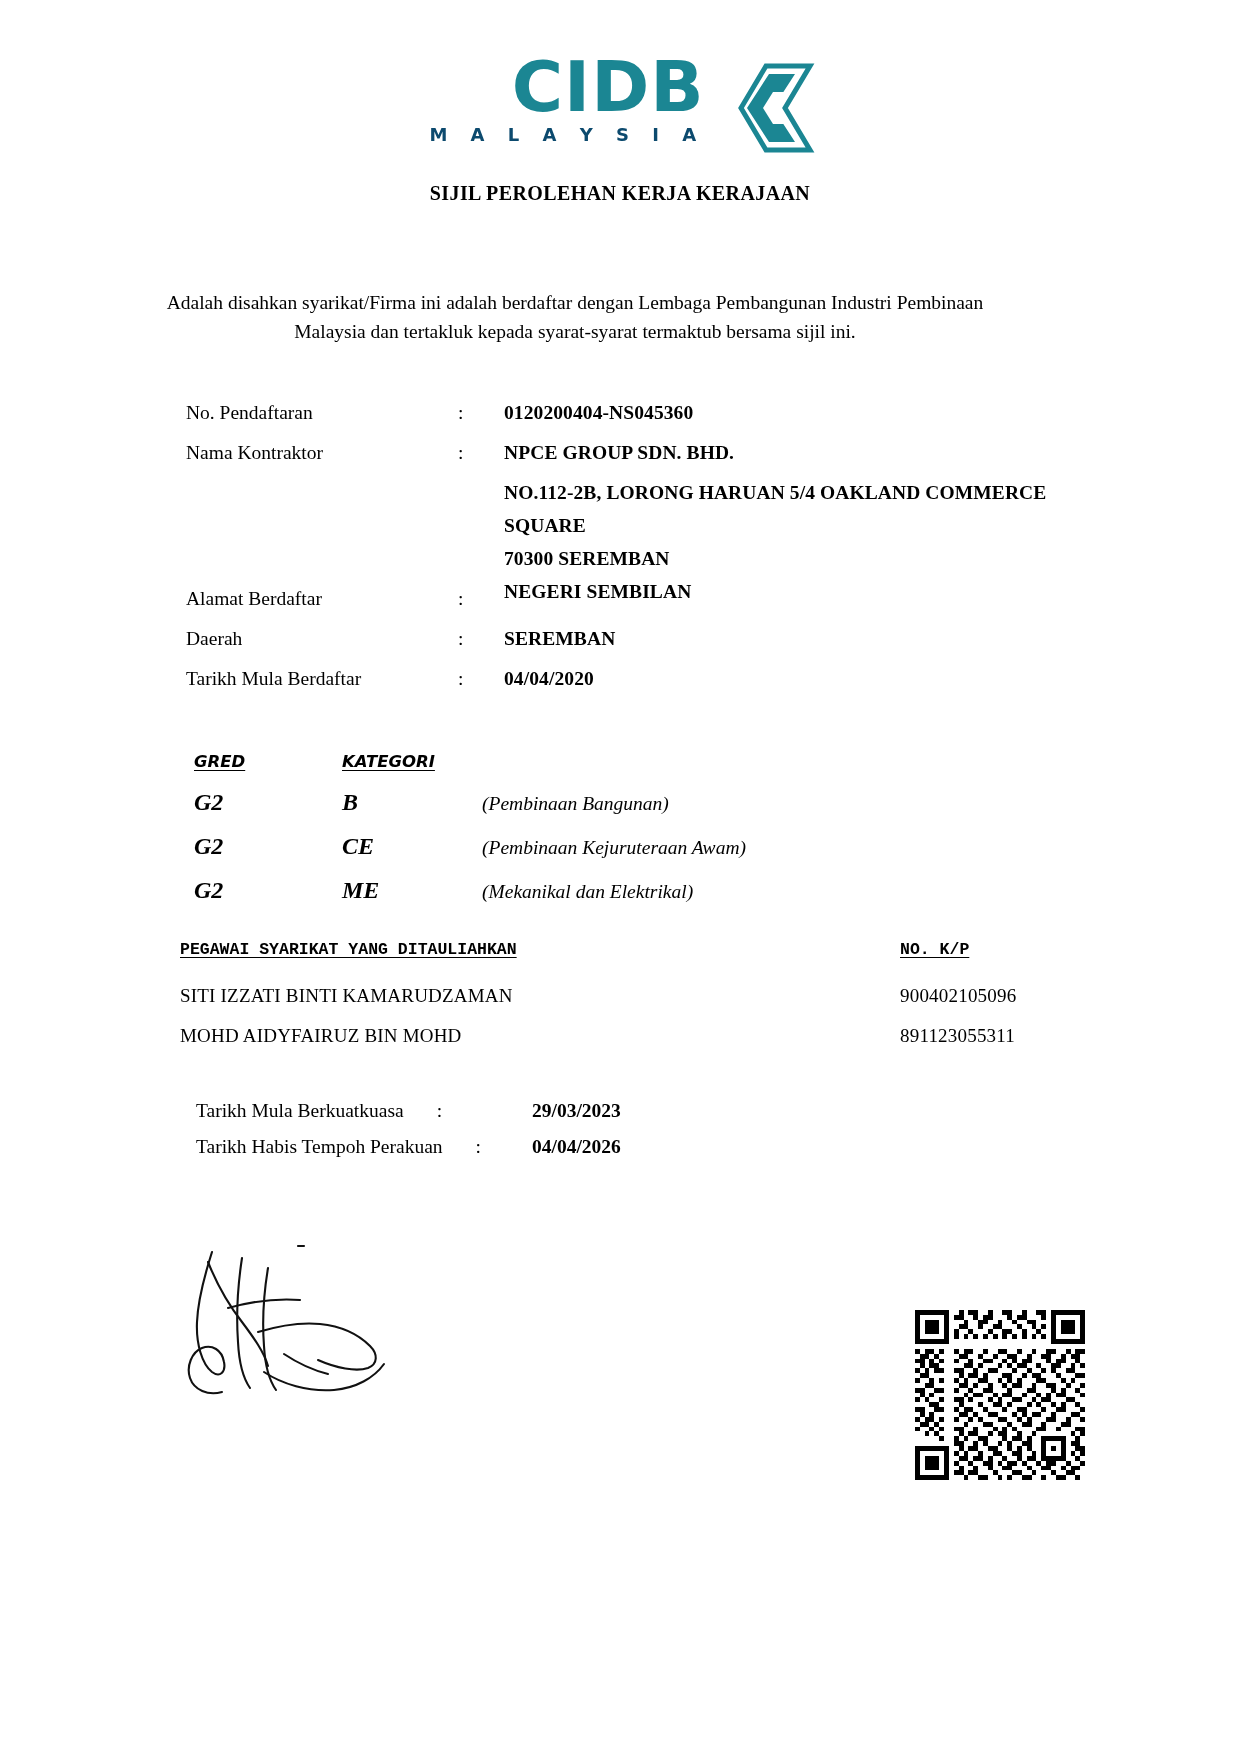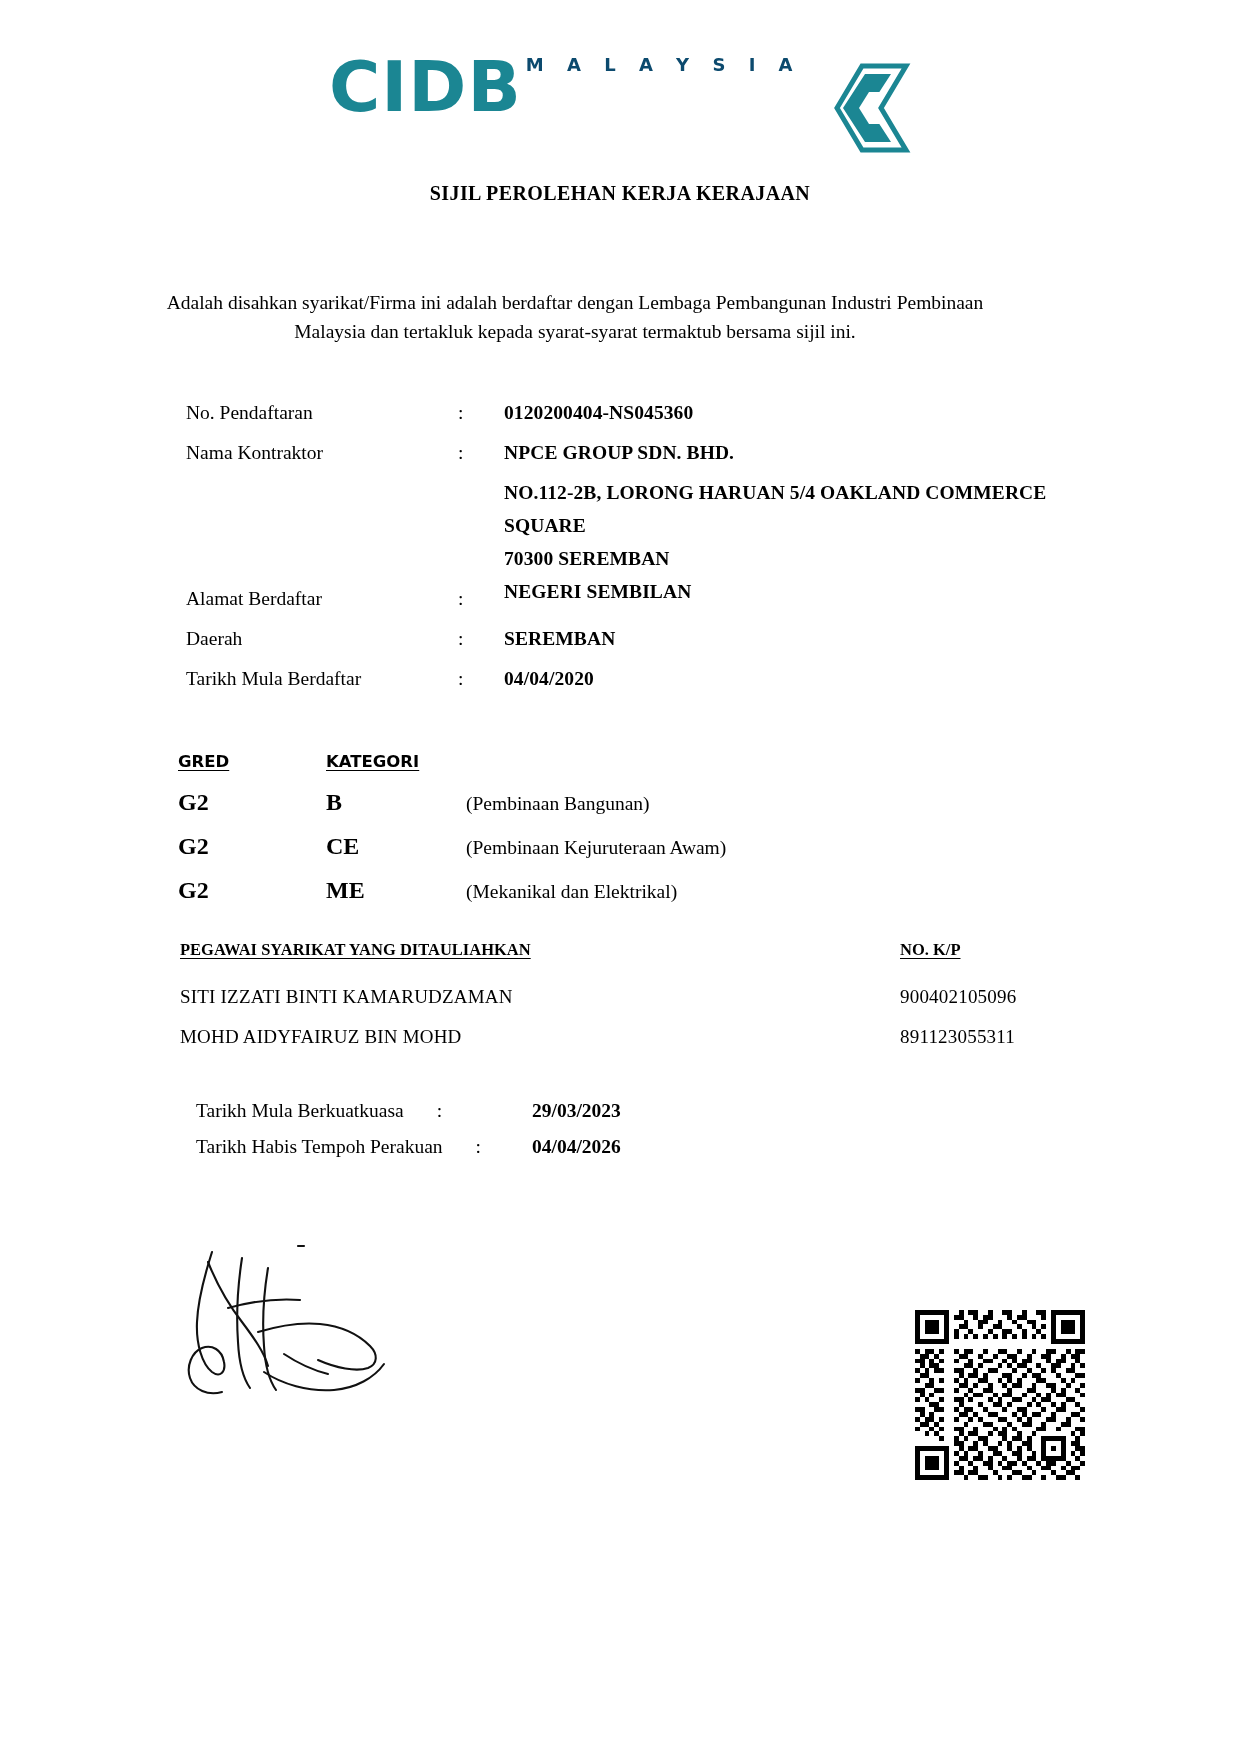--- a/index.html
+++ b/index.html
@@ -33,22 +33,22 @@
     justify-content: center;
     align-items: flex-start;
   }
   .logo-inner {
     display: flex;
     align-items: flex-start;
     gap: 6px;
   }
   .logo-text-block {
     display: flex;
-    flex-direction: row;
-    align-items: flex-start;
+    flex-direction: column;
+    align-items: flex-end;
   }
   .logo-cidb {
     font-family: "DejaVu Sans", sans-serif;
     font-weight: bold;
     font-size: 70px;
     line-height: 70px;
     letter-spacing: 1px;
     color: #1b8693;
   }
   .logo-malaysia {
@@ -120,23 +120,24 @@
     letter-spacing: 0.1px;
   }
   .dvalue .addr-line {
     display: block;
     margin-bottom: 7px;
   }
 
   
   .gred-table {
     position: absolute;
-    left: 178px;
+    left: 194px;
     top: 752px;
     width: 900px;
+    font-style: italic;
   }
   .ghead {
     display: flex;
     margin-bottom: 18px;
   }
   .ghead span {
     font-family: "DejaVu Sans", sans-serif;
     font-weight: bold;
     font-size: 16.5px;
     text-decoration: underline;
@@ -166,21 +167,21 @@
     top: 940px;
     width: 900px;
   }
   .ohead {
     display: flex;
     justify-content: space-between;
     align-items: baseline;
     margin-bottom: 26px;
   }
   .ohead span {
-    font-family: Liberation Serif, serif;
+    font-family: Liberation Mono, monospace;
     font-weight: bold;
     font-size: 16.5px;
     text-decoration: underline;
     text-underline-offset: 3px;
   }
   .orow {
     display: flex;
     justify-content: space-between;
     align-items: baseline;
     margin-bottom: 18px;

